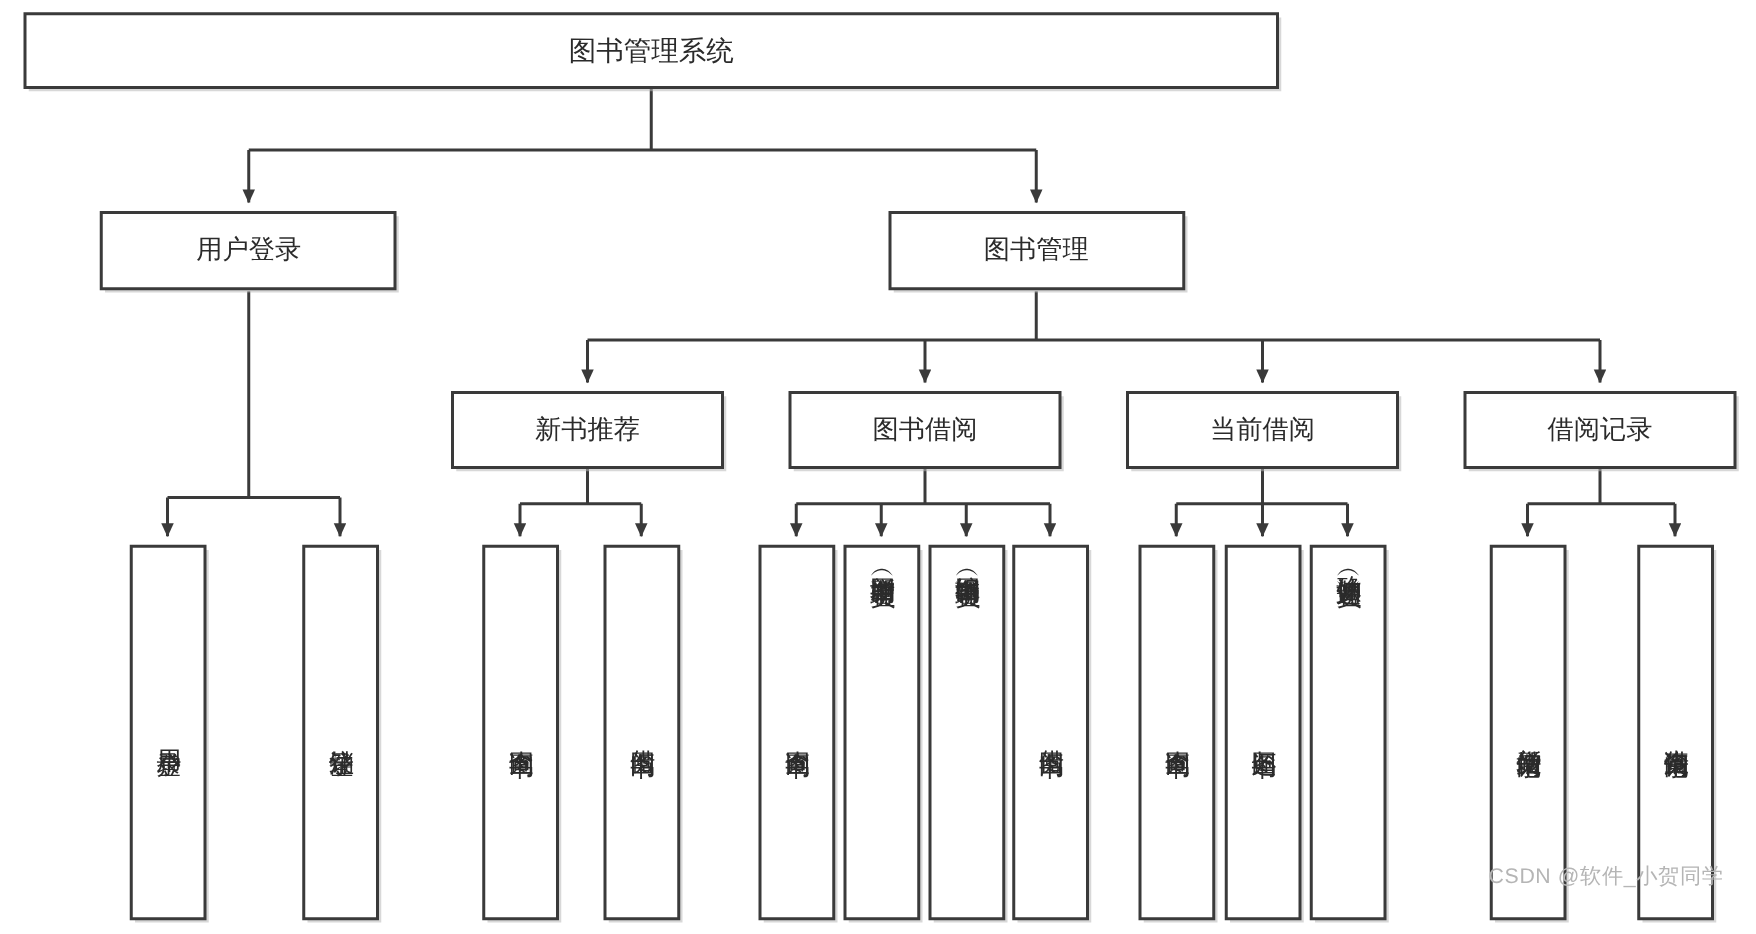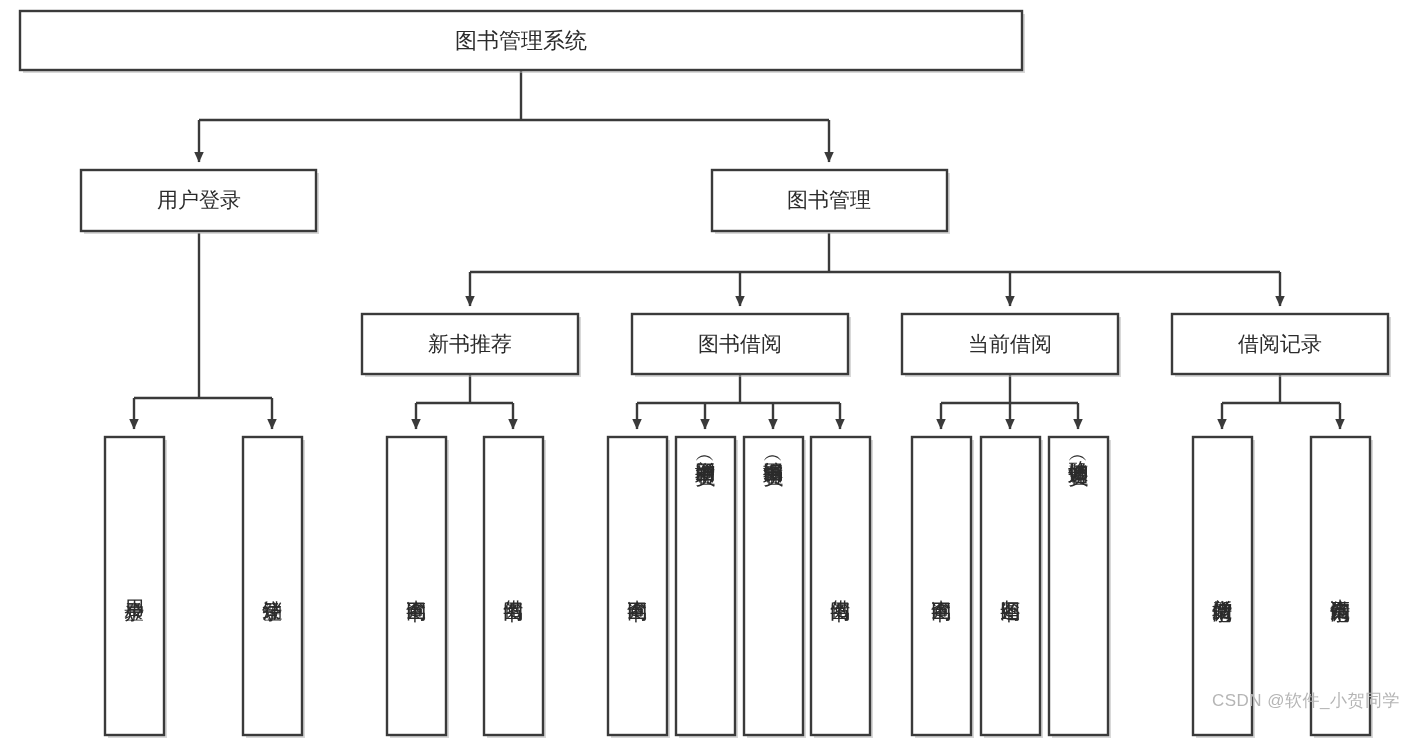--- a/index.html
+++ b/index.html
@@ -69,21 +69,21 @@
     font-family: "Liberation Sans", "DejaVu Sans", sans-serif;
     font-size: 20px;
     line-height: 1.32;
     color: #2b2b2b;
     letter-spacing: 1px;
     white-space: nowrap;
     text-align: center;
   }
   .watermark {
     position: absolute;
-    right: 5px;
+    right: 26px;
     bottom: 6px;
     font-family: "Liberation Sans", "DejaVu Sans", sans-serif;
     font-size: 17px;
     color: #b5b5b5;
     letter-spacing: 0.5px;
     white-space: nowrap;
   }
 </style>
 </head>
 <body>

